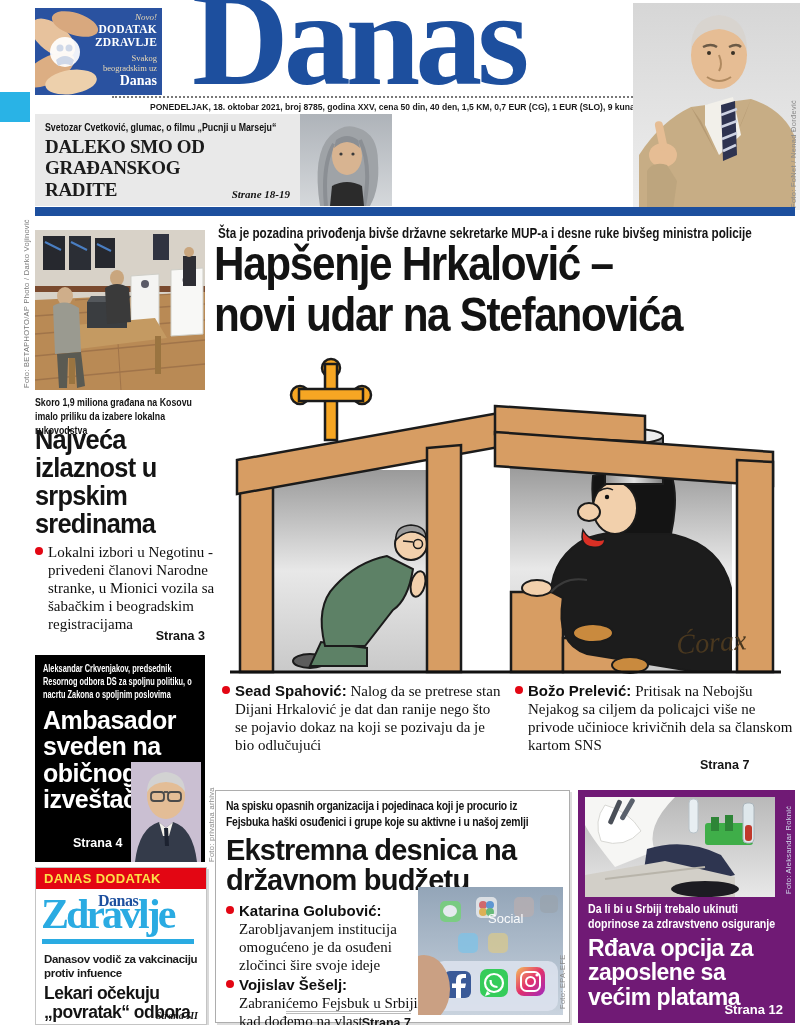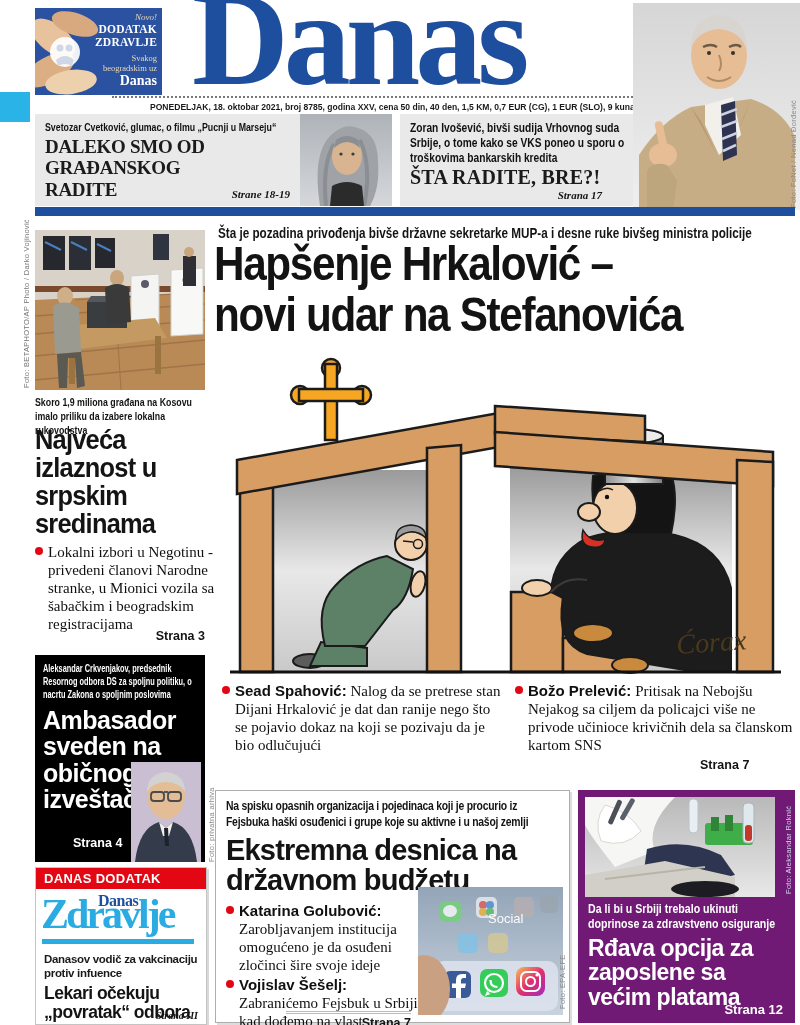--- a/index.html
+++ b/index.html
@@ -48,21 +48,21 @@
   
   #purple-box{left:35px;top:655px;width:170px;height:207px;background:#000000;color:#fff;}
   #purple-kick{position:absolute;left:8px;top:7px;width:230px;font-size:11px;font-weight:bold;line-height:1.2;
      transform:scaleX(.67);transform-origin:left top;}
   #purple-head{position:absolute;left:8px;top:52px;width:150px;font-weight:bold;font-size:25px;line-height:1.05;letter-spacing:-.5px;}
   #purple-page{position:absolute;left:38px;bottom:12px;font-weight:bold;font-size:12.5px;}
   #ambassador-photo{position:absolute;right:4px;bottom:0;}
   #ambassador-cred{left:207px;top:782px;height:80px;}
   
   #zdravlje-box{left:35px;top:867px;width:170px;height:156px;border:1px solid #c4c4c4;background:#fff;box-shadow:2px 2px 0 #d9d9d9;}
-  #zdr-banner{height:21px;line-height:21px;background:#e30613;color:#ffffff;font-weight:bold;font-size:13px;padding-left:8px;letter-spacing:.3px;}
+  #zdr-banner{height:21px;line-height:21px;background:#e30613;color:#fde047;font-weight:bold;font-size:13px;padding-left:8px;letter-spacing:.3px;}
   #zdr-logo-wrap{position:relative;height:58px;}
   #zdr-brand{position:absolute;left:62px;top:3px;font-family:"Liberation Serif",serif;font-weight:bold;font-size:16px;color:#1d4f9e;letter-spacing:-.5px;}
   #zdr-logo{position:absolute;left:5px;top:4px;font-family:"Liberation Serif",serif;font-weight:bold;font-size:42px;line-height:1;color:#2aabe2;letter-spacing:-3px;}
   #zdr-underline{position:absolute;left:6px;top:50px;width:152px;height:5px;background:#2aabe2;}
   #zdr-kick{margin:6px 8px 0;font-size:11.5px;font-weight:bold;line-height:1.2;letter-spacing:-.3px;color:#1a1a1a;}
   #zdr-head{margin:3px 8px 0;font-weight:bold;font-size:17.5px;line-height:1.1;letter-spacing:-.5px;}
   #zdr-page{position:absolute;right:8px;bottom:3px;font-family:"Liberation Serif",serif;font-style:italic;font-weight:bold;font-size:10px;}
   
   #lead-bullets{left:222px;top:682px;width:573px;display:flex;gap:13px;}
   #lead-bullets .bullet{flex:1;}
@@ -130,25 +130,20 @@
       <path d="M20,92 Q12,40 30,22 Q44,8 58,14 Q78,20 78,48 Q80,74 70,92 Z" fill="#9fa3a7"></path>
       <path d="M26,92 Q22,50 34,30 M64,92 Q72,52 60,26" stroke="#8b8f94" stroke-width="4" fill="none"></path>
       <ellipse cx="47" cy="42" rx="15" ry="19" fill="#d8b491"></ellipse>
       <path d="M34,34 Q47,22 60,34 L58,26 Q47,18 36,26 Z" fill="#8b8f94"></path>
       <path d="M30,92 L64,92 L62,72 Q47,64 32,72 Z" fill="#2b2b2b"></path>
       <circle cx="41" cy="40" r="1.6" fill="#3a3a3a"></circle>
         <circle cx="53" cy="40" r="1.6" fill="#3a3a3a"></circle>
     </svg>
   </div>
 
-  <div class="abs teaser" id="teaser-right">
-    <div class="abs t-kick" style="left:10px;top:7px;width:268px;font-size:12px;line-height:1.25;transform:scaleX(.85);transform-origin:left top;">Zoran Ivošević, bivši sudija Vrhovnog suda Srbije, o tome kako se VKS poneo u sporu o troškovima bankarskih kredita</div>
-    <div class="abs t-head" style="left:10px;top:52px;width:230px;font-size:20px;letter-spacing:.2px">ŠTA RADITE, BRE?!</div>
-    <div class="abs t-page" style="right:48px;bottom:5px">Strana 17</div>
-  </div>
 
   <svg class="abs photo" style="left:633px;top:3px" width="167" height="207" viewBox="0 0 167 207">
     <defs>
         <linearGradient id="gBg2" x1="0" y1="0" x2="0" y2="1">
       <stop offset="0" stop-color="#d6d6d6"></stop>
           <stop offset="1" stop-color="#efefef"></stop>
         </linearGradient>
       </defs>
     <rect width="167" height="207" fill="url(#gBg2)"></rect>
     <path d="M6,207 L6,152 Q28,118 58,104 L118,96 Q150,106 162,134 L162,207 Z" fill="#c7ad85"></path>

